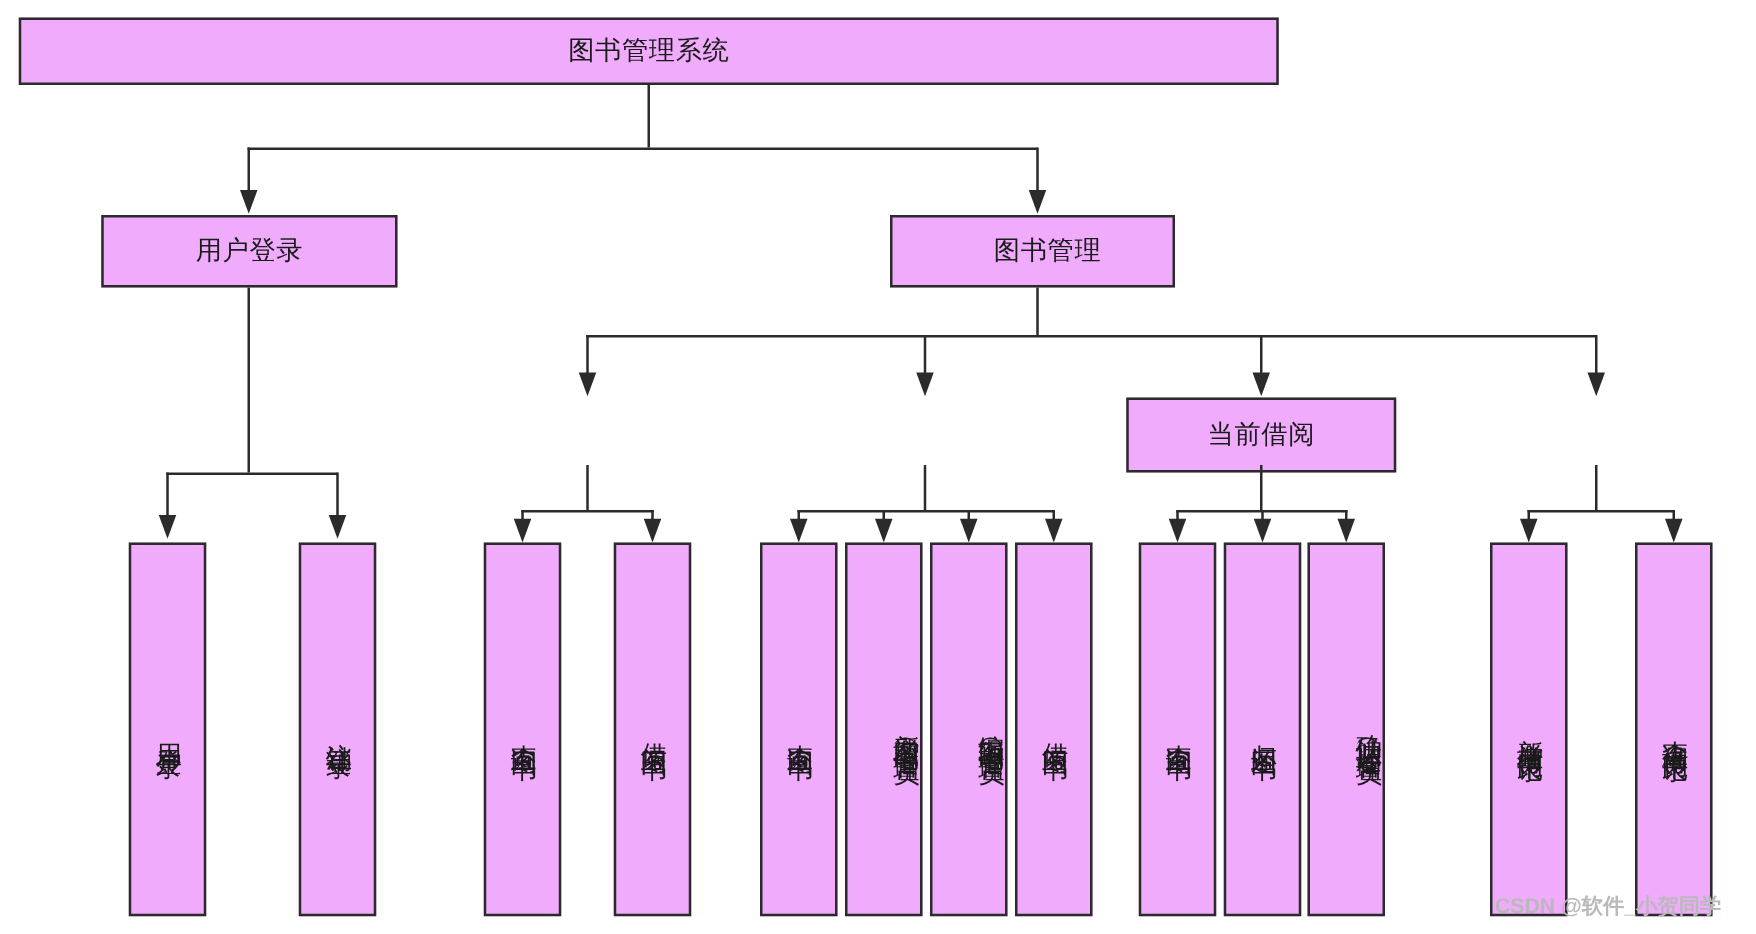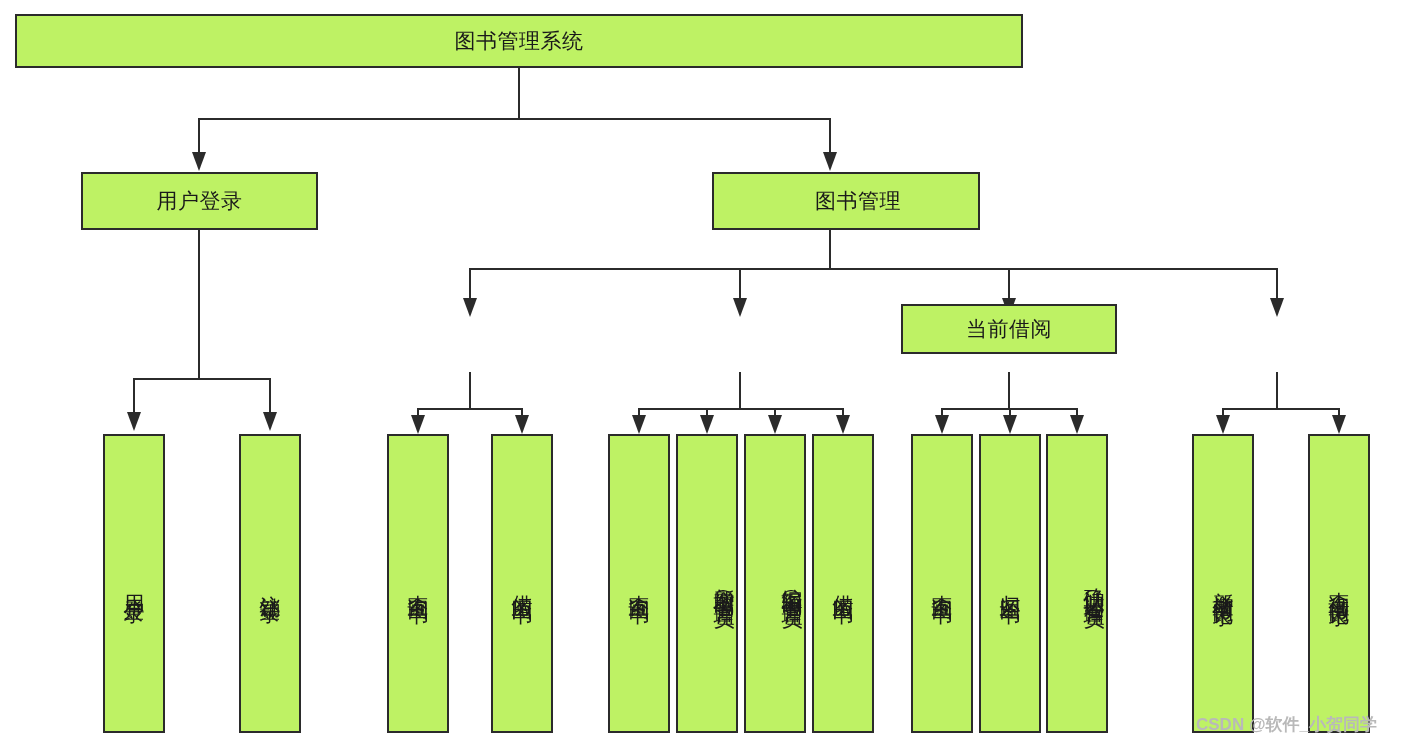--- a/index.html
+++ b/index.html
@@ -16,21 +16,21 @@
     width: 1405px;
     height: 747px;
     background: #ffffff;
     overflow: hidden;
   }
   
   .node {
     position: absolute;
     box-sizing: border-box;
     border: 2px solid #2b2b2b;
-    background: #bef264;
+    background: #f0abfc;
     display: flex;
     align-items: center;
     justify-content: center;
     color: #1a1a1a;
     line-height: 1.15;
   }
   .node.horiz {
     font-size: 21px;
     letter-spacing: 0.5px;
     text-align: center;
@@ -82,41 +82,41 @@
   <div class="ln v" style="left:518px; top:68px; height:50px;"></div>
 
   <div class="ln h" style="left:198px; top:118px; width:632px;"></div>
   <div class="ln v" style="left:198px; top:118px; height:36px;"></div>
   <div class="ln v" style="left:829px; top:118px; height:36px;"></div>
   <div class="arrow" style="left:192px; top:152px;"></div>
   <div class="arrow" style="left:823px; top:152px;"></div>
 
   <div class="node horiz" style="left:81px; top:172px; width:237px; height:58px;">用户登录</div>
 
-  <div class="node horiz" style="left:712px; top:172px; width:268px; height:58px;padding-left:24px;">图书管理</div>
+  <div class="node horiz" style="left:712px; top:172px; width:228px; height:58px;padding-left:24px;">图书管理</div>
 
   <div class="ln v" style="left:198px; top:230px; height:148px;"></div>
   <div class="ln h" style="left:133px; top:378px; width:137px;"></div>
   <div class="ln v" style="left:133px; top:378px; height:36px;"></div>
   <div class="ln v" style="left:269px; top:378px; height:36px;"></div>
   <div class="arrow" style="left:127px; top:412px;"></div>
   <div class="arrow" style="left:263px; top:412px;"></div>
 
   <div class="ln v" style="left:829px; top:230px; height:38px;"></div>
   <div class="ln h" style="left:469px; top:268px; width:808px;"></div>
   <div class="ln v" style="left:469px; top:268px; height:32px;"></div>
   <div class="ln v" style="left:739px; top:268px; height:32px;"></div>
   <div class="ln v" style="left:1008px; top:268px; height:32px;"></div>
   <div class="ln v" style="left:1276px; top:268px; height:32px;"></div>
   <div class="arrow" style="left:463px; top:298px;"></div>
   <div class="arrow" style="left:733px; top:298px;"></div>
   <div class="arrow" style="left:1002px; top:298px;"></div>
   <div class="arrow" style="left:1270px; top:298px;"></div>
 
-  <div class="node horiz" style="left:901px; top:304px; width:216px; height:50px;">当前借阅</div>
+  <div class="node horiz" style="left:901px; top:318px; width:216px; height:60px;">当前借阅</div>
 
   <div class="ln v" style="left:469px; top:372px; height:36px;"></div>
   <div class="ln h" style="left:417px; top:408px; width:106px;"></div>
   <div class="ln v" style="left:417px; top:408px; height:12px;"></div>
   <div class="ln v" style="left:521px; top:408px; height:12px;"></div>
   <div class="arrow" style="left:411px; top:415px;"></div>
   <div class="arrow" style="left:515px; top:415px;"></div>
 
   <div class="ln v" style="left:739px; top:372px; height:36px;"></div>
   <div class="ln h" style="left:638px; top:408px; width:206px;"></div>

